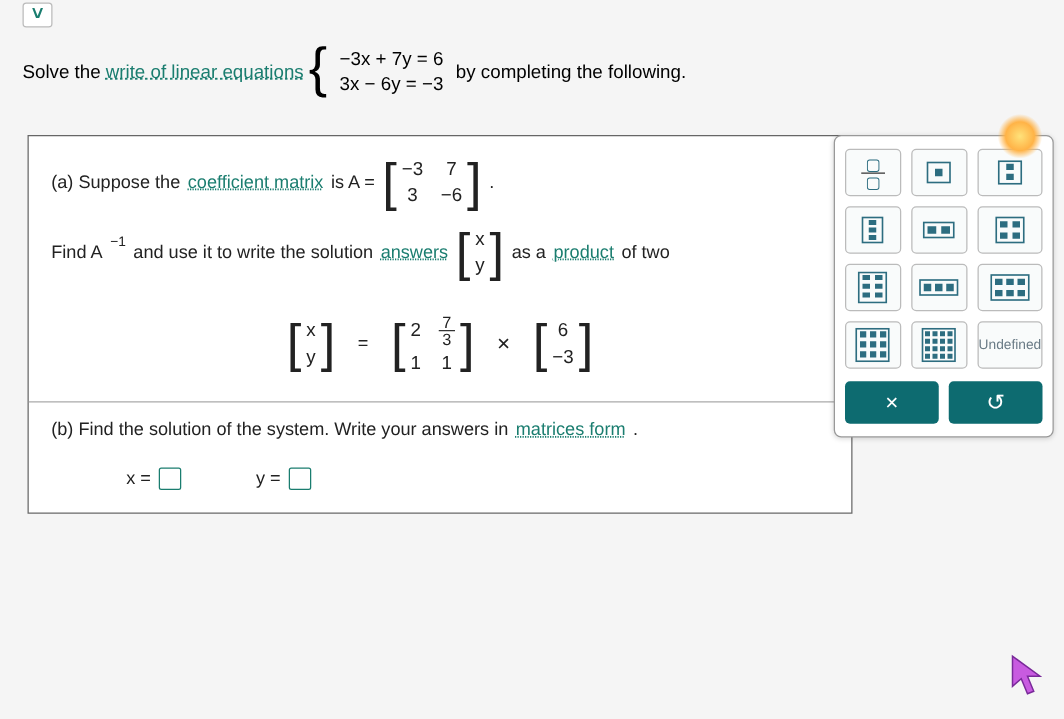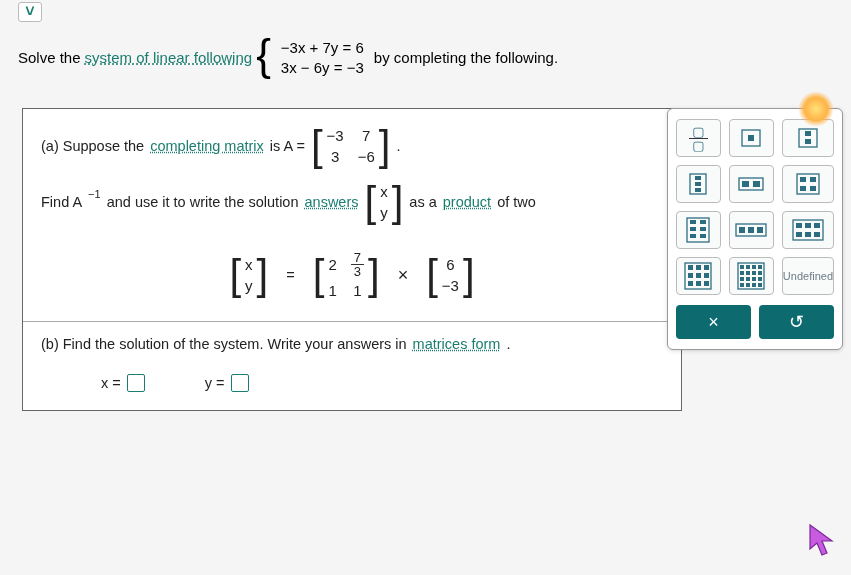--- a/index.html
+++ b/index.html
@@ -149,34 +149,34 @@
 </style>
 </head>
 <body>
 
 <div class="chevron-box">
   <span>˅</span>
 </div>
 
 <div class="prompt">
   <span>Solve the </span>
-  <span class="link">system of linear following</span>
+  <span class="link">write of linear equations</span>
   <span class="brace">{</span>
   <span class="eqs">
     <span>−3x + 7y = 6</span>
     <span>3x − 6y = −3</span>
   </span>
   <span> by completing the following.</span>
 </div>
 
 <div class="panel">
   <div class="part part-a">
     <div class="row">
       <span>(a) Suppose the </span>
-      <span class="link">completing matrix</span>
+      <span class="link">coefficient matrix</span>
       <span> is A =</span>
       <span class="mat">
         <span class="br">[</span>
         <span class="cells cells-2x2">
           <span>−3</span>
           <span>7</span>
           <span>3</span>
           <span>−6</span>
         </span>
         <span class="br">]</span>

